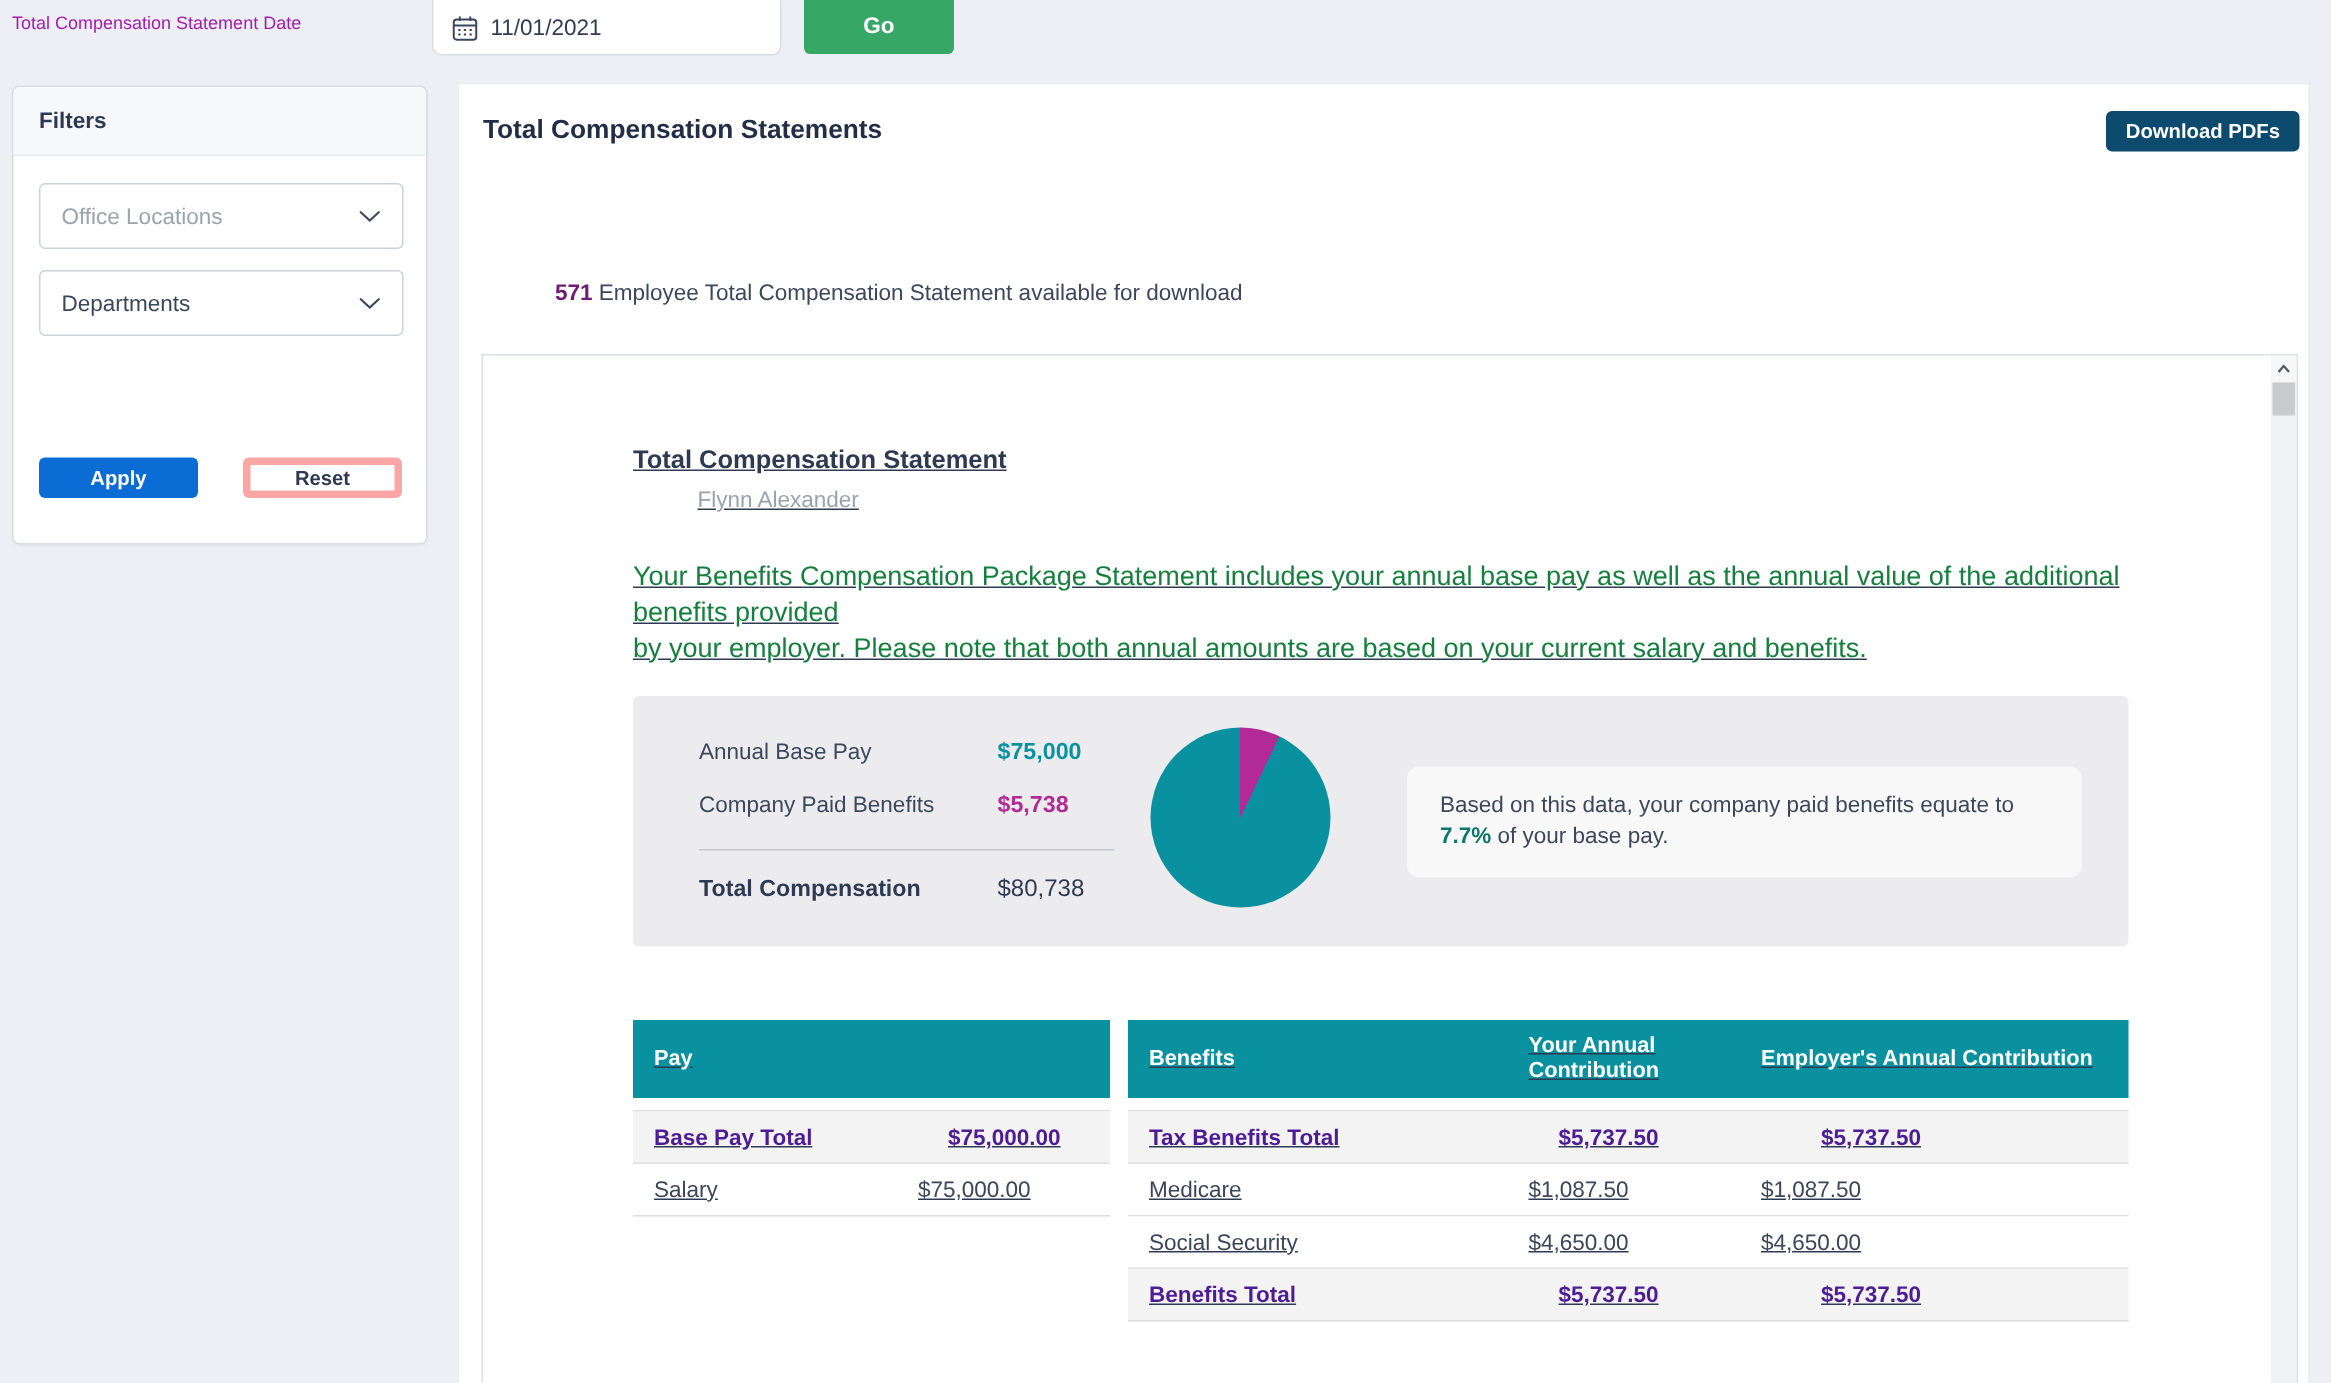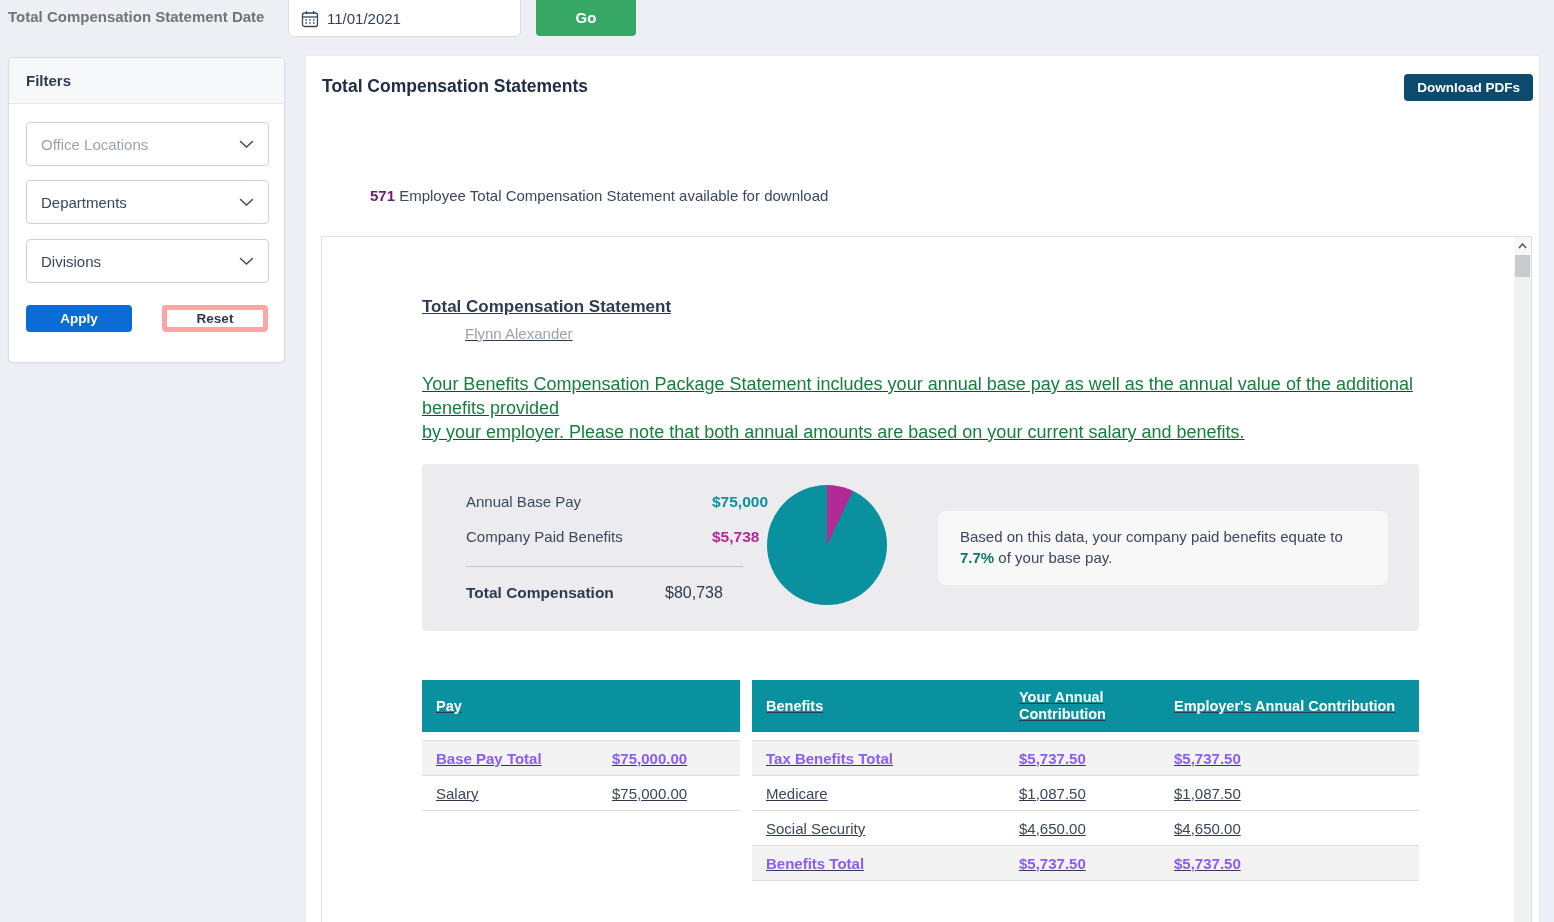--- a/index.html
+++ b/index.html
@@ -4,21 +4,21 @@
 <style>
   * { margin:0; padding:0; box-sizing:border-box; }
   html,body { width:1554px; height:922px; overflow:hidden; }
   body {
     background:#edeff4;
     font-family:"Liberation Sans", sans-serif;
     color:#2e3a52;
     position:relative;
   }
   
-  .date-label { position:absolute; left:8px; top:8px; font-size:15px; font-weight:700; color:#737373; }
+  .date-label { position:absolute; left:8px; top:8px; font-size:12px; font-weight:400; color:#a21caf; }
   .date-input {
     position:absolute; left:288px; top:-5px; width:233px; height:42px;
     background:#fff; border:1px solid #d8dde5; border-radius:6px;
     display:flex; align-items:center; padding:0 12px; gap:8px; cursor:pointer;
   }
   .date-input .val { font-size:15px; color:#323e56; padding-top:4px; }
   .cal-icon { display:flex; padding-top:5px; }
   .go-btn {
     position:absolute; left:536px; top:-5px; width:100px; height:41px;
     background:#37a766; border:none; border-radius:4px;
@@ -84,21 +84,21 @@
   .doc { padding:60px 112px 0 100px; }
   .doc-title { font-size:17px; font-weight:700; color:#2e3a52; }
   .doc-sub { margin-top:8px; font-size:15px; color:#9aa2ac;margin-left:43px; }
   .doc-intro { margin-top:31px; font-size:18px; color:#15803d; line-height:1.32; }
   .sec-head { margin-top:44px; }
   .sec-head .h { font-size:16px; font-weight:700; color:#2e3a52; }
   .sec-head .asof { font-size:12.5px; color:#8b93a0; margin-left:6px; }
   
   .sumbox { position:relative; margin-top:20px; height:167px; background:#ececee; border-radius:4px; }
   .figures { position:absolute; left:44px; top:29px; width:320px; }
-  .frow { display:flex; margin-bottom:17px;gap:47px; }
+  .frow { display:flex; margin-bottom:17px; }
   .frow .fl { width:199px; font-size:15px; color:#3c475c; }
   .frow .fv { font-size:15.5px; font-weight:700; }
   .fv.teal { color:#0a91a0; }
   .fv.magenta { color:#b12a96; }
   .fdiv { width:277px; border-top:1px solid #c3c6cc; margin:20px 0 17px 0; }
   .trow { display:flex; }
   .trow .fl { width:199px; font-size:15.5px; font-weight:700; color:#2e3a52; }
   .trow .fv { color:#2e3a52; }
   .pie { position:absolute; left:345px; top:21px; width:120px; height:120px; border-radius:50%; }
   .notebox {
@@ -114,21 +114,21 @@
   .thead {
     background:#0a91a0; color:#fff; height:52px;
     display:flex; align-items:center; padding:0 14px;
     font-size:14.5px; font-weight:700; line-height:1.2;
   }
   .tbody { margin-top:8px; border-top:1px solid #dcdee2; }
   .row {
     display:flex; align-items:center; height:35px; padding:0 14px;
     border-bottom:1px solid #dcdee2; font-size:15px; color:#3b4658; background:#fff;
   }
-  .row.hl { background:#f3f3f4; font-weight:700; color:#8b5cf6; }
+  .row.hl { background:#f3f3f4; font-weight:700; color:#4c1d95;gap:20px; }
   .pc1 { flex:0 0 176px; } .pc2 { flex:1; }
   .bc1 { flex:0 0 253px; } .bc2 { flex:0 0 155px; } .bc3 { flex:1; }
   svg { display:block; }
 </style>
 </head>
 <body>
 
 <span class="date-label">Total Compensation Statement Date</span>
 
 <div class="date-input">
@@ -167,28 +167,20 @@
 
   <div class="dd dd2">
     <span class="dd-label">Departments</span>
     <span>
       <svg width="15" height="9" viewBox="0 0 15 9" fill="none" stroke="#3d4a61" stroke-width="1.5" stroke-linecap="round">
           <polyline points="1.5,1.5 7.5,7 13.5,1.5"></polyline>
         </svg>
     </span>
   </div>
 
-  <div class="dd dd3">
-    <span class="dd-label">Divisions</span>
-    <span>
-      <svg width="15" height="9" viewBox="0 0 15 9" fill="none" stroke="#3d4a61" stroke-width="1.5" stroke-linecap="round">
-          <polyline points="1.5,1.5 7.5,7 13.5,1.5"></polyline>
-        </svg>
-    </span>
-  </div>
 
   <button class="apply-btn">Apply</button>
   <button class="reset-btn">Reset</button>
 </div>
 
 <div class="main">
   <span class="page-title">Total Compensation Statements</span>
   <button class="download-btn">Download PDFs</button>
 
   <div class="count-line">

